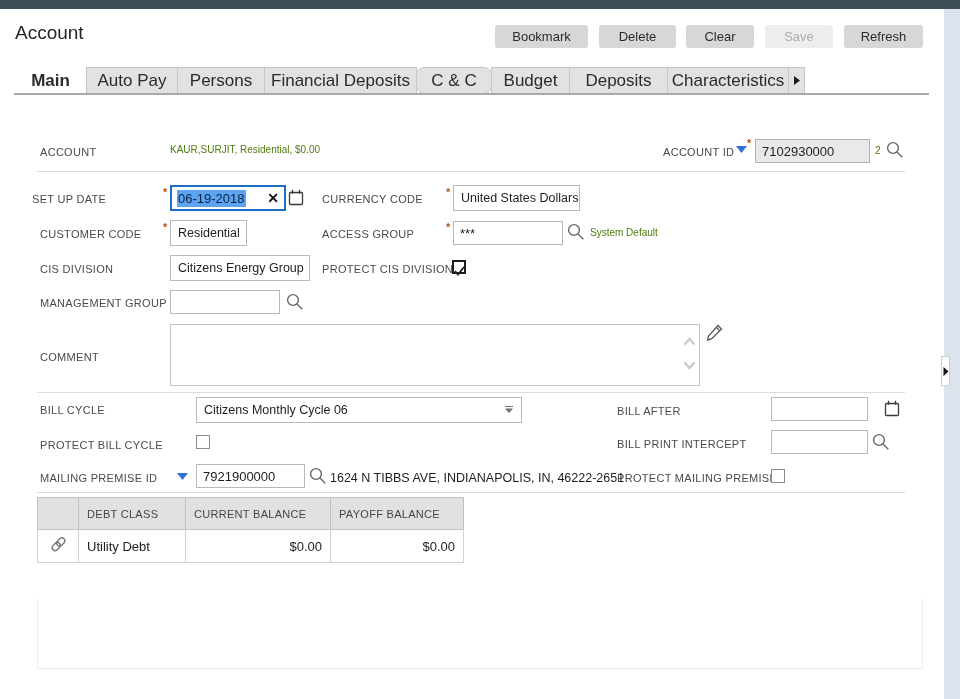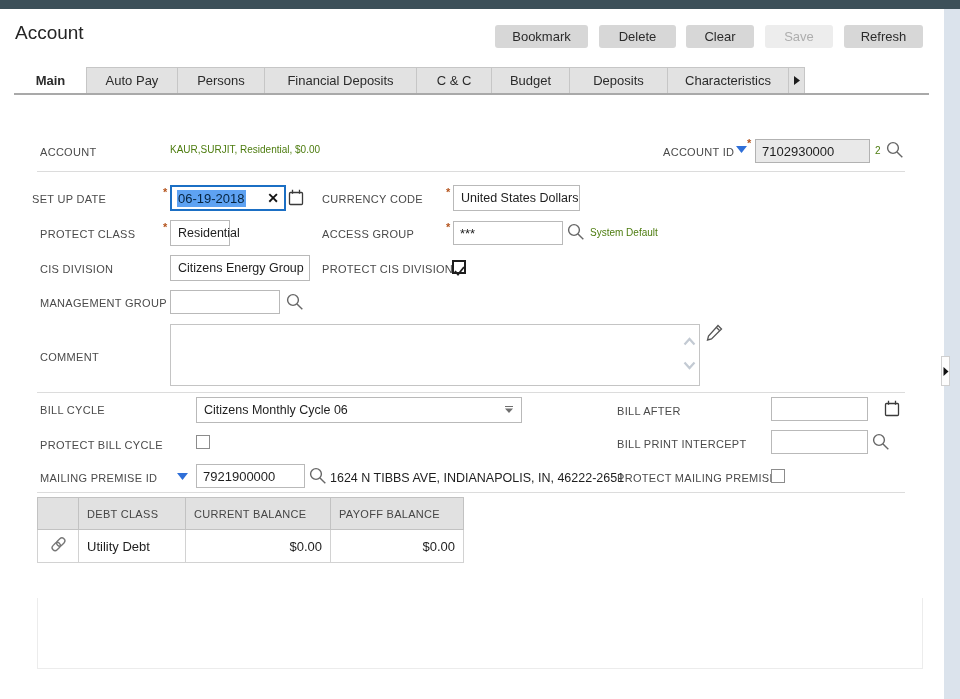--- a/index.html
+++ b/index.html
@@ -13,21 +13,21 @@
   .topbar { position:absolute; left:0; top:0; width:960px; height:9px; background:#3d5059; }
   .page-title { position:absolute; left:15px; top:22px; font-size:19px; color:#252525; }
   .btn {
     position:absolute; top:25px; height:23px;
     background:#d7d7d7; border:none; border-radius:3px;
     font-size:13px; color:#2b2b2b; font-family:inherit; cursor:pointer;
   }
   .btn.disabled { background:#ededed; color:#aeaeae; }
   .tabs { position:absolute; left:14px; top:67px; height:27px; display:flex; }
   .tab {
-    height:27px; line-height:25px; text-align:center; font-size:13px; color:#2b2b2b;
+    height:27px; line-height:25px; text-align:center; font-size:17px; color:#2b2b2b;
     background:#e2e2e2; border:1px solid #c6c6c6; white-space:nowrap; cursor:pointer;
   }
   .tab + .tab { margin-left:-1px; }
   .tab.active { background:#ffffff; border-color:transparent; font-weight:bold; }
   .tab-arrow {
     height:27px; width:17px; margin-left:-1px; background:#e2e2e2; border:1px solid #c6c6c6;
     display:flex; align-items:center; justify-content:center; cursor:pointer;
   }
   .tabline { position:absolute; left:14px; top:93px; width:915px; height:2px; background:#a9a9a9; }
   .lbl { position:absolute; font-size:11px; color:#4a4a4a; letter-spacing:.3px; white-space:nowrap; }
@@ -89,21 +89,21 @@
 <button class="btn" style="left:599px;width:77px;">Delete</button>
 <button class="btn" style="left:686px;width:68px;">Clear</button>
 <button class="btn disabled" style="left:765px;width:68px;">Save</button>
 <button class="btn" style="left:844px;width:79px;">Refresh</button>
 
 <div class="tabs">
   <div class="tab active" style="width:73px;">Main</div>
   <div class="tab" style="width:92px;">Auto Pay</div>
   <div class="tab" style="width:88px;">Persons</div>
   <div class="tab" style="width:153px;">Financial Deposits</div>
-  <div class="tab" style="width:76px;">C &amp; C</div>
+  <div class="tab" style="width:76px;border-radius:8px;">C &amp; C</div>
   <div class="tab" style="width:79px;">Budget</div>
   <div class="tab" style="width:99px;">Deposits</div>
   <div class="tab" style="width:122px;">Characteristics</div>
   <div class="tab-arrow">
     <svg width="7" height="9" viewBox="0 0 7 9">
         <path d="M1 0l6 4.5L1 9z" fill="#1d1d1d"></path>
       </svg>
   </div>
 </div>
 <div class="tabline"></div>
@@ -139,23 +139,23 @@
 <div class="lbl" style="left:322px;top:193px;">CURRENCY CODE</div>
 <span class="req" style="left:446px;top:186px;">*</span>
 <div class="sel" style="left:453px;top:185px;width:127px;">
   <span>United States Dollars</span>
   <svg width="10" height="8" viewBox="0 0 10 8">
       <path d="M1 0.5h8" stroke="#6f6f6f"></path>
       <path d="M1 2.5l4 4.5 4-4.5z" fill="#6f6f6f"></path>
     </svg>
 </div>
 
-<div class="lbl" style="left:40px;top:228px;">PROTECT CLASS</div>
+<div class="lbl" style="left:40px;top:228px;">CUSTOMER CODE</div>
 <span class="req" style="left:163px;top:221px;">*</span>
-<div class="sel" style="left:170px;top:220px;width:60px;">
+<div class="sel" style="left:170px;top:220px;width:77px;">
   <span>Residential</span>
   <svg width="10" height="8" viewBox="0 0 10 8">
       <path d="M1 0.5h8" stroke="#6f6f6f"></path>
       <path d="M1 2.5l4 4.5 4-4.5z" fill="#6f6f6f"></path>
     </svg>
 </div>
 
 <div class="lbl" style="left:322px;top:228px;">ACCESS GROUP</div>
 <span class="req" style="left:446px;top:221px;">*</span>
 <input class="inp" style="left: 453px; top: 221px; width: 110px;" value="***">

